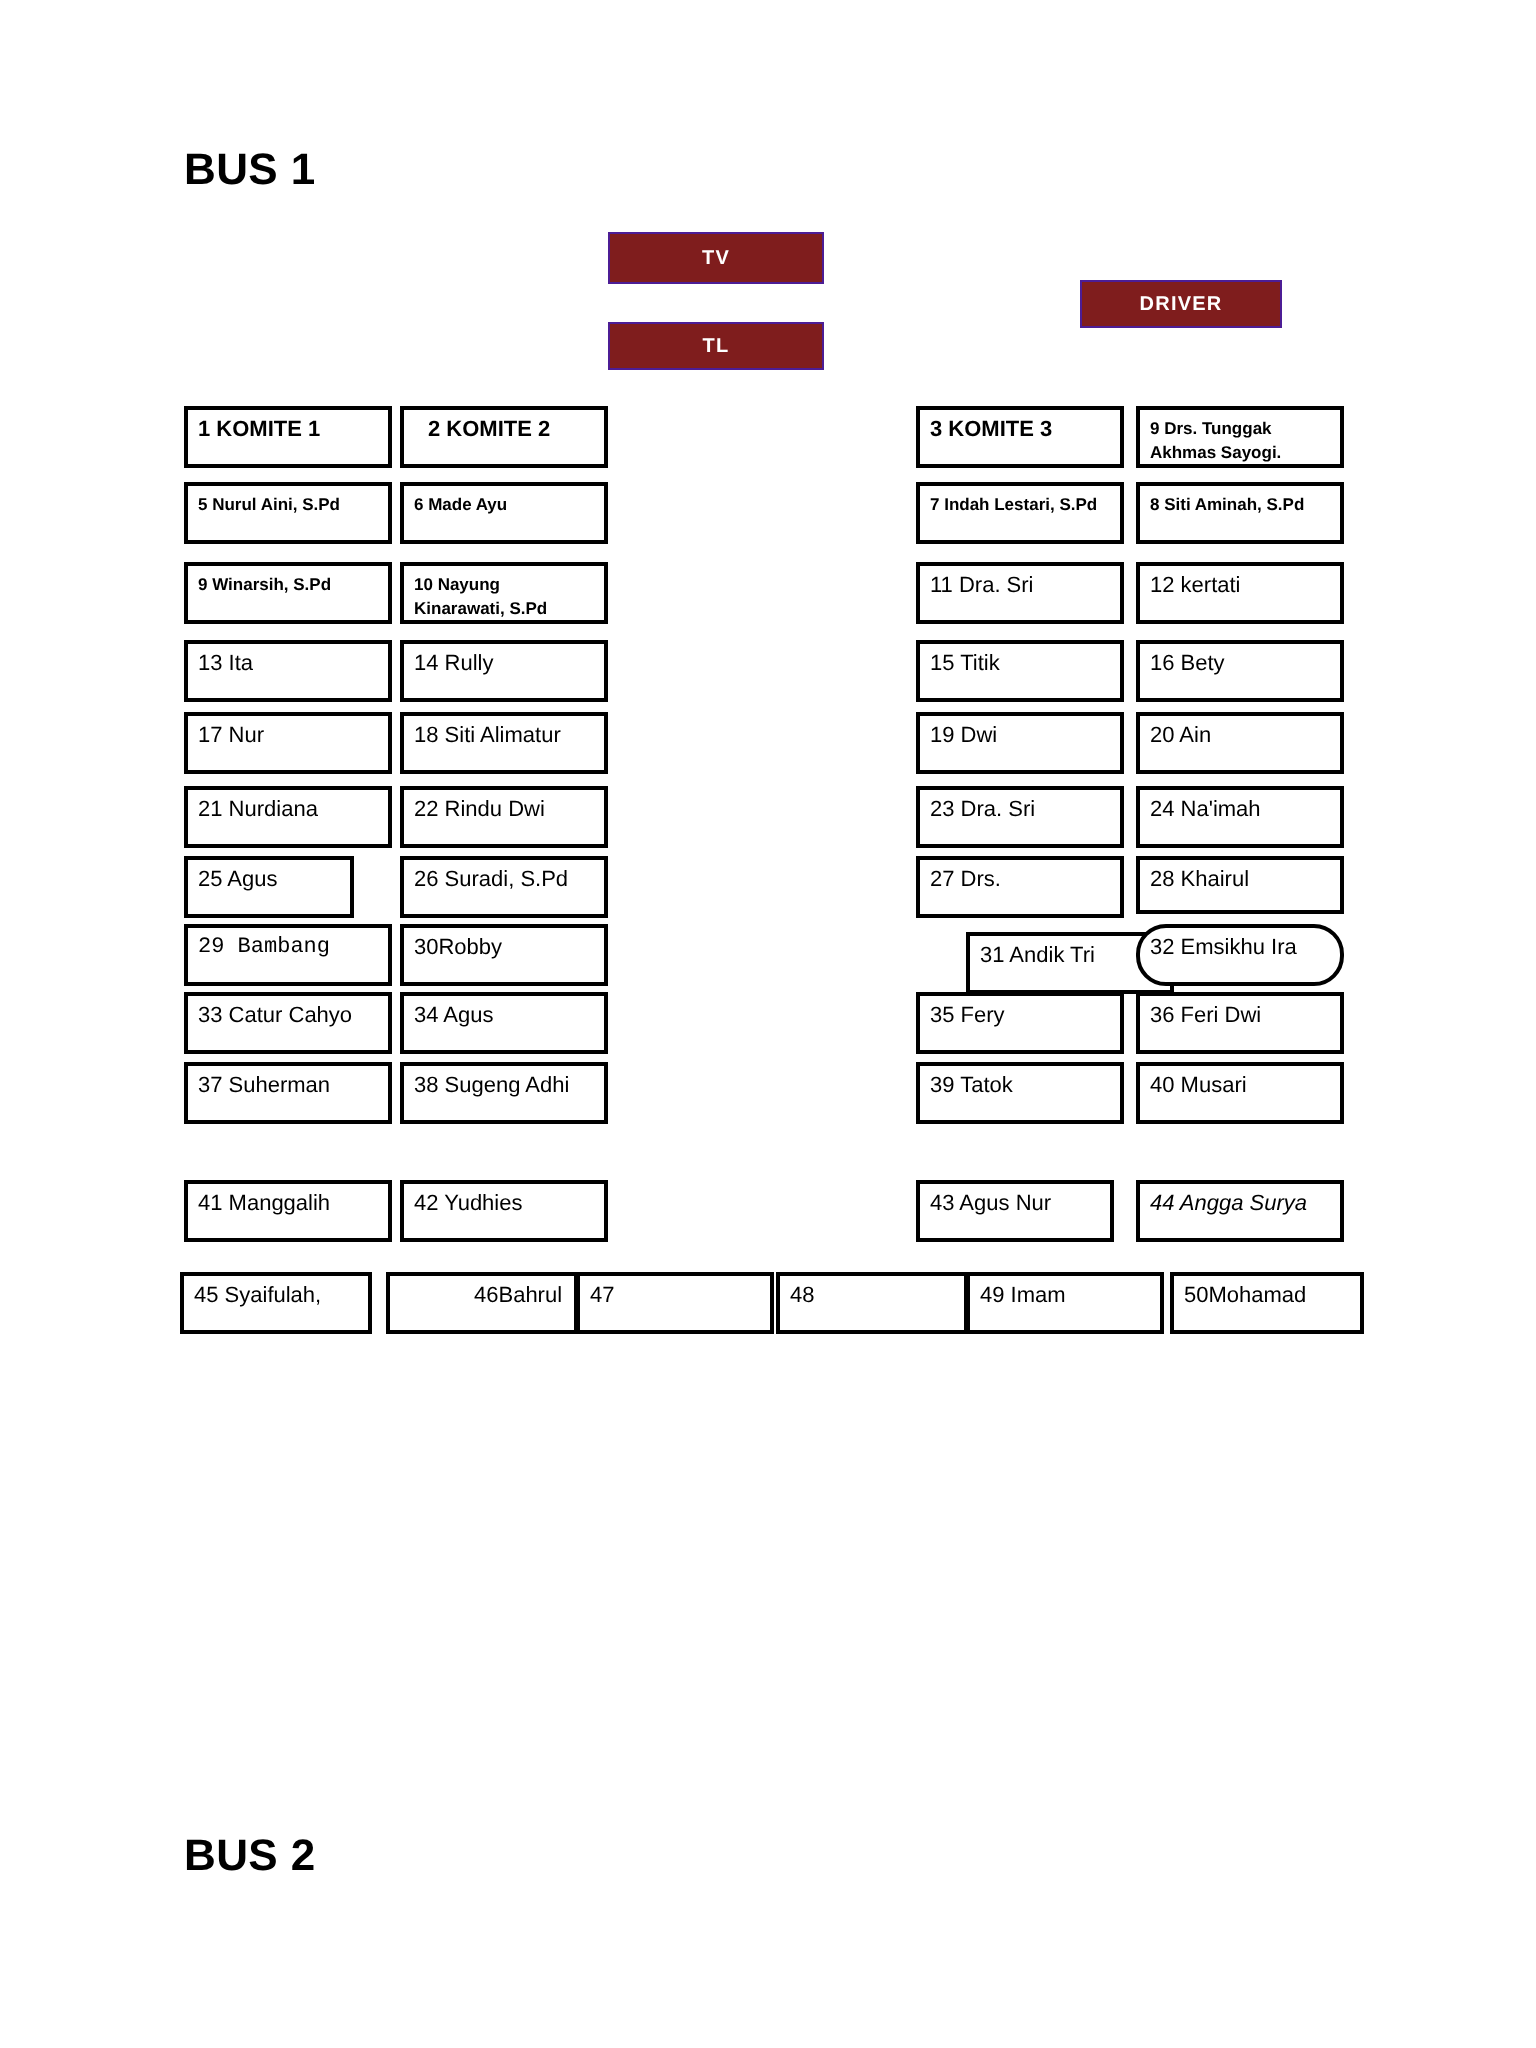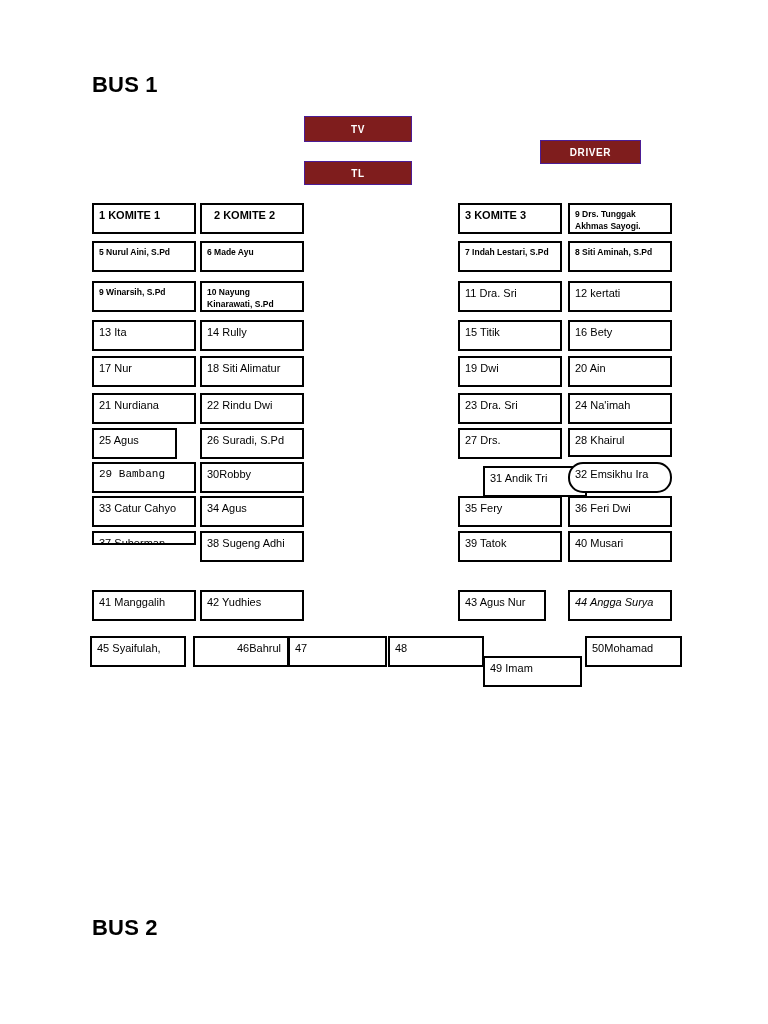--- a/index.html
+++ b/index.html
@@ -143,21 +143,21 @@
       </div>
       <div class="seat" style="left: 200px; top: 462px; width: 104px; height: 31px;">
         <span class="seat-text">30Robby</span>
       </div>
       <div class="seat" style="left: 92px; top: 496px; width: 104px; height: 31px;">
         <span class="seat-text">33 Catur Cahyo</span>
       </div>
       <div class="seat" style="left: 200px; top: 496px; width: 104px; height: 31px;">
         <span class="seat-text">34 Agus</span>
       </div>
-      <div class="seat" style="left: 92px; top: 531px; width: 104px; height: 14px;">
+      <div class="seat" style="left: 92px; top: 531px; width: 104px; height: 31px;">
         <span class="seat-text">37 Suherman</span>
       </div>
       <div class="seat" style="left: 200px; top: 531px; width: 104px; height: 31px;">
         <span class="seat-text">38 Sugeng Adhi</span>
       </div>
       <div class="seat" style="left: 92px; top: 590px; width: 104px; height: 31px;">
         <span class="seat-text">41 Manggalih</span>
       </div>
       <div class="seat" style="left: 200px; top: 590px; width: 104px; height: 31px;">
         <span class="seat-text">42 Yudhies</span>
@@ -216,39 +216,39 @@
       </div>
       <div class="seat" style="left: 568px; top: 496px; width: 104px; height: 31px;">
         <span class="seat-text">36 Feri Dwi</span>
       </div>
       <div class="seat" style="left: 458px; top: 531px; width: 104px; height: 31px;">
         <span class="seat-text">39 Tatok</span>
       </div>
       <div class="seat" style="left: 568px; top: 531px; width: 104px; height: 31px;">
         <span class="seat-text">40 Musari</span>
       </div>
-      <div class="seat" style="left: 458px; top: 590px; width: 88px; height: 31px;">
+      <div class="seat" style="left: 458px; top: 590px; width: 99px; height: 31px;">
         <span class="seat-text">43 Agus Nur</span>
       </div>
       <div class="seat" style="left: 568px; top: 590px; width: 104px; height: 31px; font-style: italic;">
         <span class="seat-text">44 Angga Surya</span>
       </div>
       <div class="seat" style="left: 90px; top: 636px; width: 96px; height: 31px;">
         <span class="seat-text">45 Syaifulah,</span>
       </div>
       <div class="seat" style="left: 193px; top: 636px; width: 96px; height: 31px; padding-left: 42px;">
         <span class="seat-text">46Bahrul</span>
       </div>
       <div class="seat" style="left: 288px; top: 636px; width: 99px; height: 31px;">
         <span class="seat-text">47</span>
       </div>
       <div class="seat" style="left: 388px; top: 636px; width: 96px; height: 31px;">
         <span class="seat-text">48</span>
       </div>
-      <div class="seat" style="left: 483px; top: 636px; width: 99px; height: 31px; margin-top: 20px;">
+      <div class="seat" style="left: 483px; top: 636px; width: 99px; height: 31px;">
         <span class="seat-text">49 Imam</span>
       </div>
       <div class="seat" style="left: 585px; top: 636px; width: 97px; height: 31px;">
         <span class="seat-text">50Mohamad</span>
       </div>
     </div>
 
   <div class="bus-title" id="bus2-title">BUS 2</div>
 
 </div>

